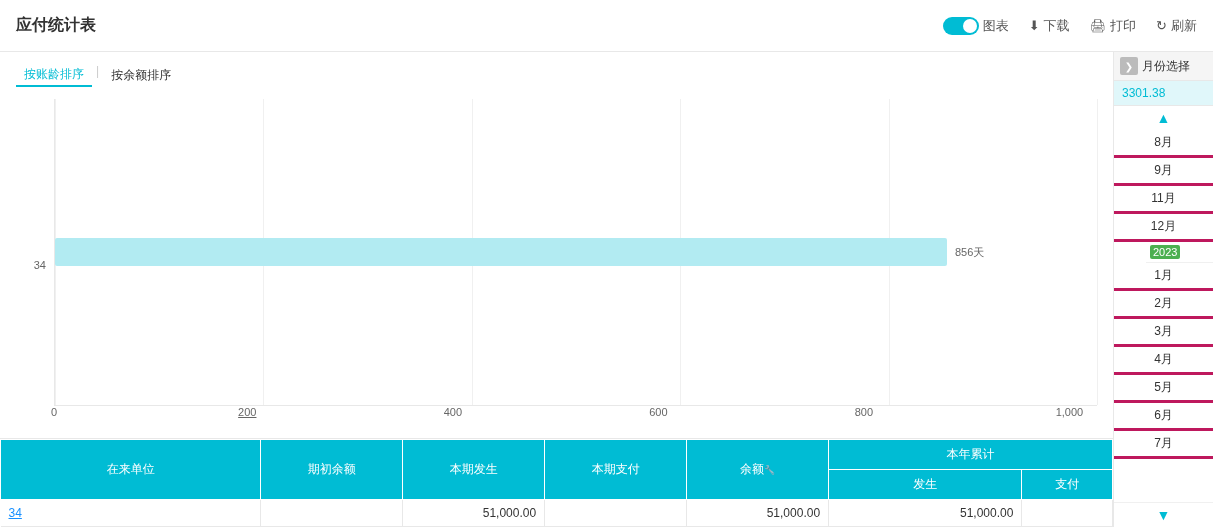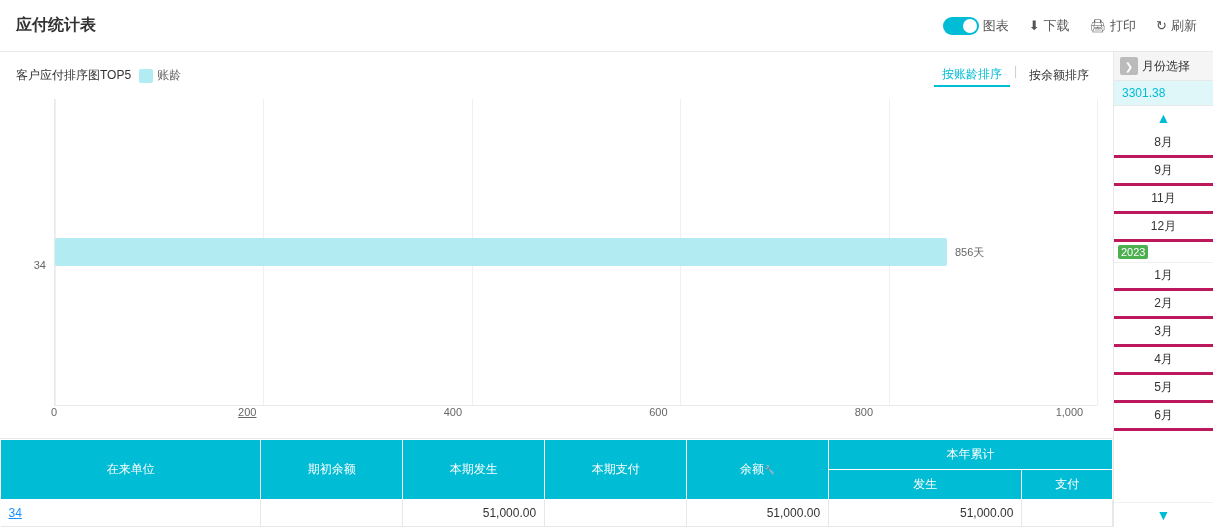--- a/index.html
+++ b/index.html
@@ -81,27 +81,20 @@
         <span>刷新</span>
       </div>
     </div>
   </div>
 
   <div class="main-content">
 
     <div class="chart-area">
 
       <div class="chart-toolbar">
-        <div class="chart-legend">
-          <span>客户应付排序图TOP5</span>
-          <div class="legend-item">
-            <div class="legend-color" style="background:#b2ebf2;"></div>
-            <span>账龄</span>
-          </div>
-        </div>
         <div class="chart-sort">
           <button class="sort-btn active">按账龄排序</button>
           <span class="sort-divider">|</span>
           <button class="sort-btn">按余额排序</button>
         </div>
       </div>
 
       <div class="bar-chart-container" style="flex:1; padding: 8px 16px 8px 16px; position:relative;">
         <div style="position:relative; height:100%;">
 
@@ -176,29 +169,30 @@
       <div class="sidebar-nav-up" style="display:flex; justify-content:center; padding:4px; cursor:pointer;">
         <span class="nav-arrow" style="color:#00bcd4; font-size:14px;">▲</span>
       </div>
 
       <div class="month-list">
         <div class="month-item">8月</div>
         <div class="month-item">9月</div>
         <div class="month-item">11月</div>
         <div class="month-item">12月</div>
 
-        <div style="display:flex; align-items:center; padding:3px 4px; border-bottom:1px solid #f0f0f0; cursor:pointer;">
+        <div style="display:flex; align-items:center; padding:3px 4px; border-bottom:1px solid #f0f0f0; cursor:pointer;margin-left:32px;">
           <span style="background:#4caf50; color:#fff; font-size:11px; padding:1px 3px; border-radius:2px; white-space:nowrap;">2023</span>
         </div>
         <div class="month-item">1月</div>
         <div class="month-item">2月</div>
         <div class="month-item">3月</div>
         <div class="month-item">4月</div>
         <div class="month-item">5月</div>
         <div class="month-item">6月</div>
+        <div class="month-item">7月</div>
       </div>
 
       <div class="sidebar-nav-down" style="display:flex; justify-content:center; padding:4px; cursor:pointer; border-top:1px solid #f0f0f0;">
         <span class="nav-arrow" style="color:#00bcd4; font-size:14px;">▼</span>
       </div>
     </div>
 
   </div>
 
 </div>

